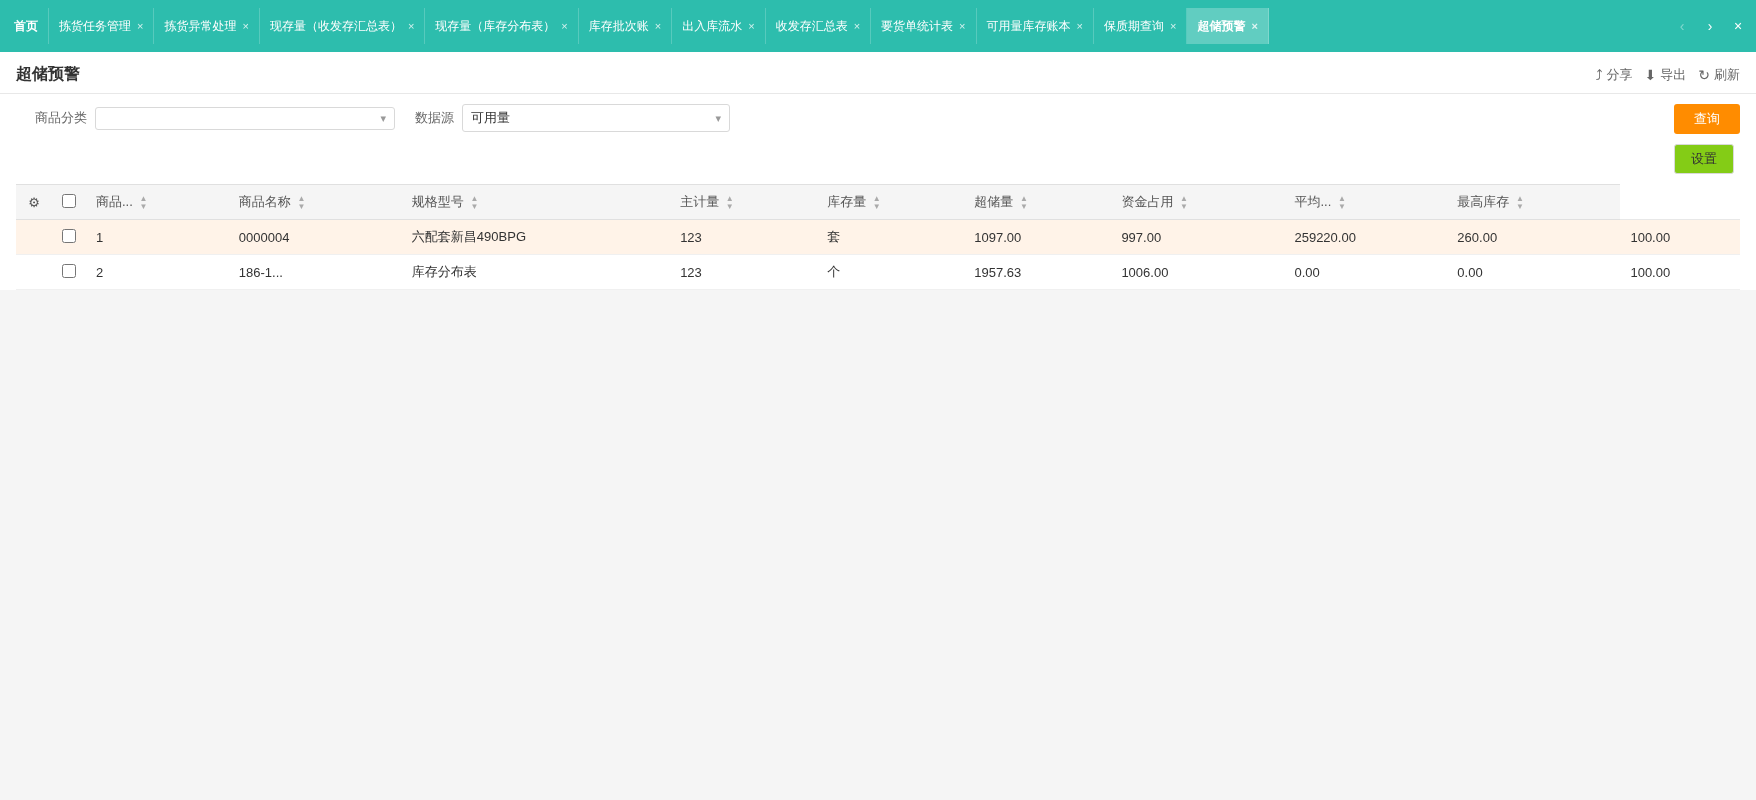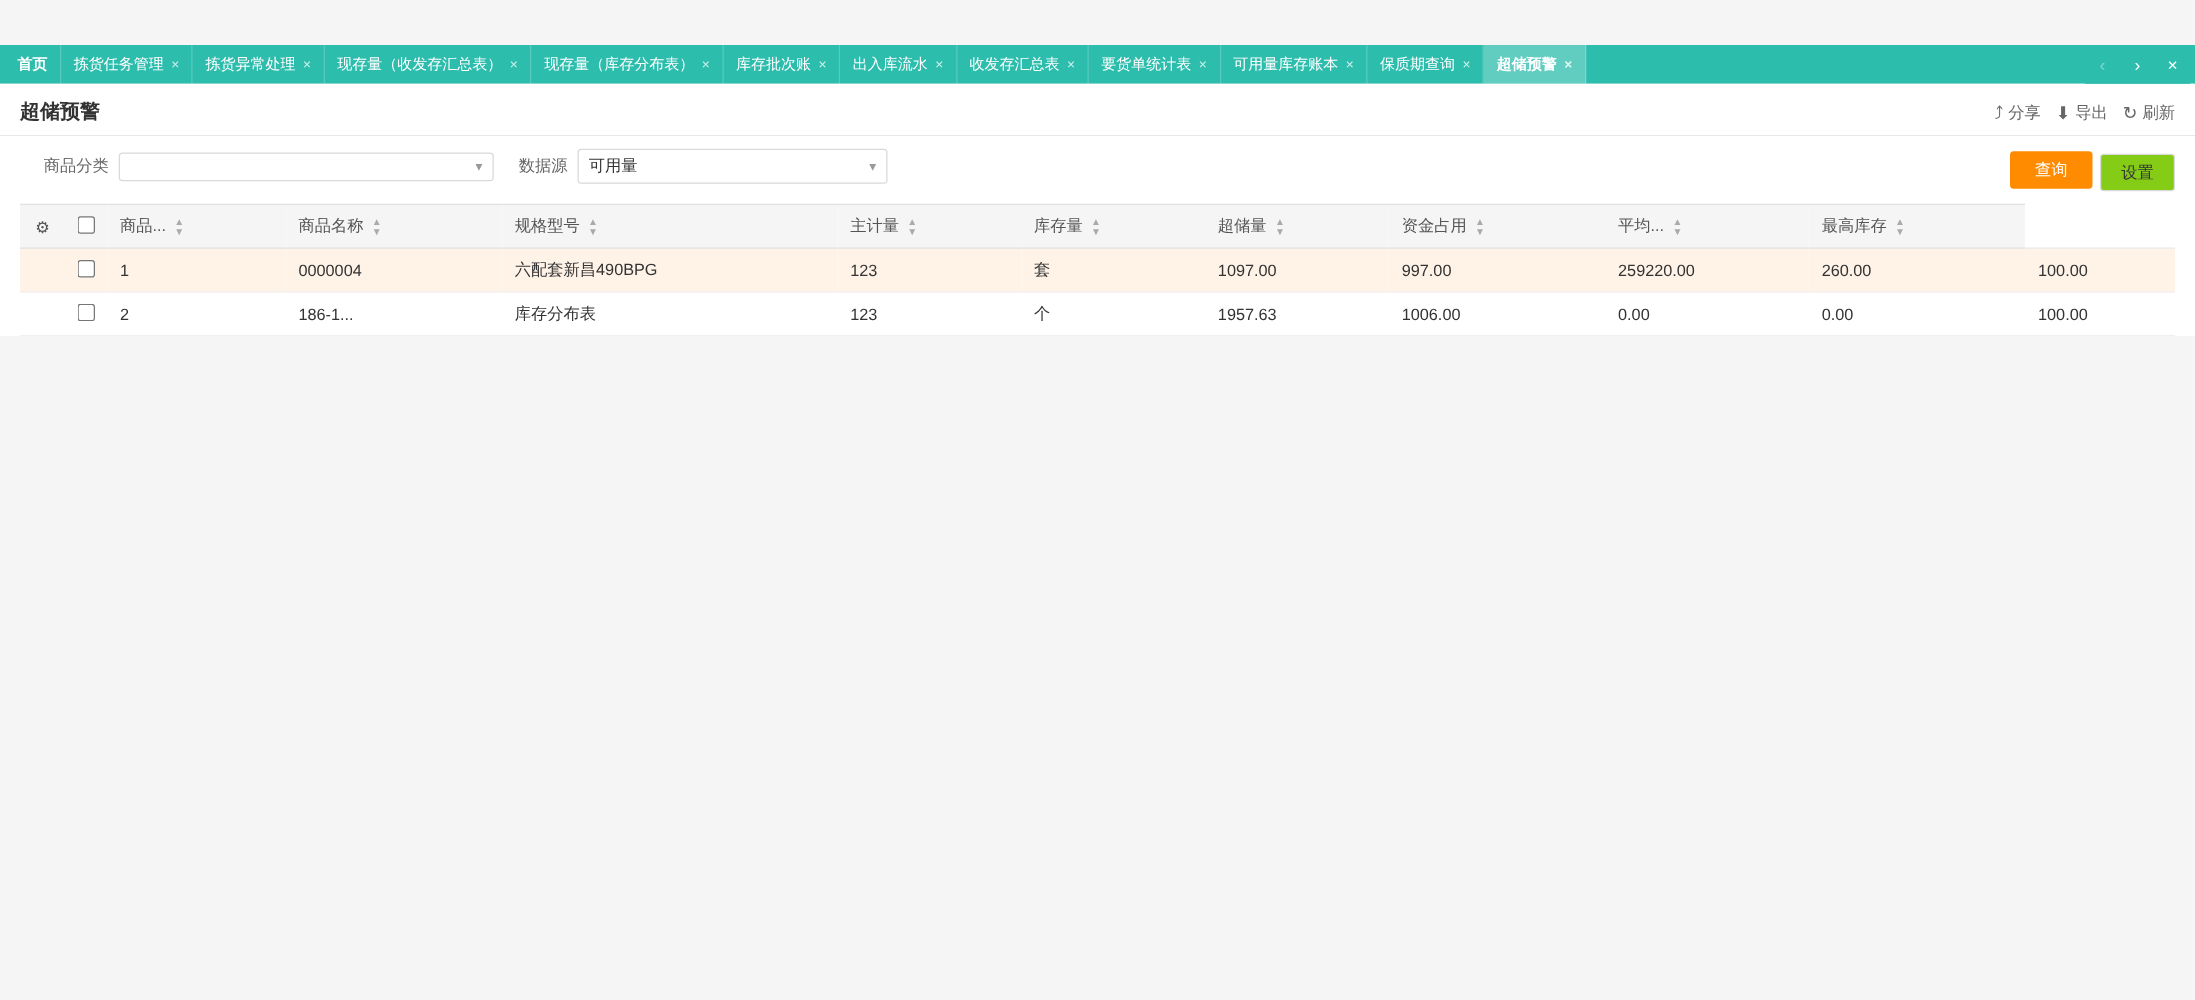--- a/index.html
+++ b/index.html
@@ -3,25 +3,24 @@
   <meta charset="utf-8">
   <style>
     * { box-sizing: border-box; margin: 0; padding: 0; }
     body { font-family: 'Microsoft YaHei', Arial, sans-serif; font-size: 13px; background: #f5f5f5; color: #333; }
 
     
     .top-nav {
       display: flex;
       align-items: center;
       background: #2dbdad;
-      height: 31px;
+      height: 52px;
       padding: 0 4px;
       overflow: hidden;
       white-space: nowrap;
-      margin-top: 36px;
     }
     .nav-tab {
       display: inline-flex;
       align-items: center;
       padding: 0 10px;
       height: 36px;
       color: #fff;
       font-size: 12px;
       cursor: pointer;
       border-right: 1px solid rgba(255,255,255,0.2);
@@ -121,21 +120,21 @@
     .filter-select-arrow {
       color: #999;
       font-size: 11px;
     }
     .filter-select2 {
       display: flex;
       align-items: center;
       border: 1px solid #d9d9d9;
       border-radius: 3px;
       padding: 4px 8px;
-      width: 248px;
+      width: 268px;
       cursor: pointer;
       background: #fff;
       justify-content: space-between;
     }
     .filter-select2-text {
       color: #333;
       font-size: 13px;
     }
 
     
@@ -220,22 +219,22 @@
     .filter-row {
       display: flex;
       align-items: flex-start;
       padding: 10px 16px;
       gap: 20px;
       background: #fff;
     }
     .filter-right {
       margin-left: auto;
       display: flex;
-      flex-direction: row;
-      align-items: center;
+      flex-direction: column;
+      align-items: flex-start;
       gap: 6px;
     }
 
     input[type="checkbox"] {
       width: 14px;
       height: 14px;
       cursor: pointer;
       accent-color: #2dbdad;
     }
   </style>

